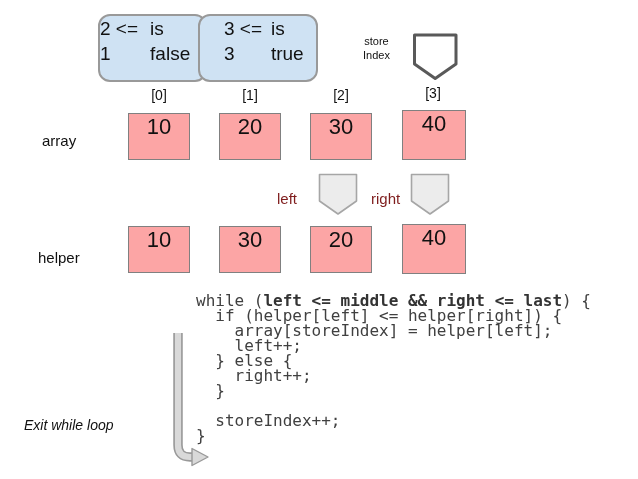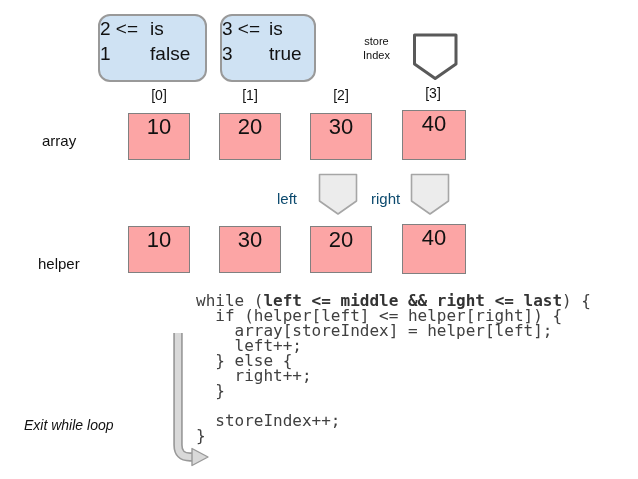--- a/index.html
+++ b/index.html
@@ -22,21 +22,21 @@
     border-radius: 12px;
     display: flex;
     flex-direction: row;
     align-items: flex-start;
     justify-content: center;
     font-size: 19px;
     line-height: 25px;
     color: #111;
   }
   .callout-1 { left: 98px; width: 105px; }
-  .callout-2 { left: 220px; width: 92px; }
+  .callout-2 { left: 198px; width: 92px; padding-left: 24px; }
   .u { }
   
   .store-label {
     position: absolute; left: 363px; top: 34px;
     font-size: 11px; line-height: 14px; color: #111; text-align: center;
   }
   .pointer-svg { position: absolute; display: block; }
   .store-pointer { left: 412px; top: 33px; }
   .store-pointer polygon {
     fill: var(--store-pointer-fill, #ffffff);
@@ -70,23 +70,23 @@
   .row-array  .c2 { left: 310px; top: 113px; }
   .row-array  .c3 { left: 402px; top: 110px; width: 62px; height: 48px; }
   .row-helper .c0 { left: 128px; top: 226px; }
   .row-helper .c1 { left: 219px; top: 226px; }
   .row-helper .c2 { left: 310px; top: 226px; }
   .row-helper .c3 { left: 402px; top: 224px; width: 62px; height: 48px; }
   .row-label {
     position: absolute; font-size: 15px; color: #111;
   }
   .array-label  { left: 42px; top: 132px; }
-  .helper-label { left: 38px; top: 255px; }
+  .helper-label { left: 38px; top: 249px; }
   .ptr-label {
-    position: absolute; font-size: 15px; color: #0c4a6e; top: 190px;
+    position: absolute; font-size: 15px; color: #7f1d1d; top: 190px;
   }
   .left-label  { left: 277px; }
   .right-label { left: 371px; }
   
   .code {
     position: absolute; left: 196px; top: 291px;
     font-family: "DejaVu Sans Mono", monospace;
     font-size: 16px; color: #404040;
   }
   .code-line { height: 15px; white-space: pre; }

